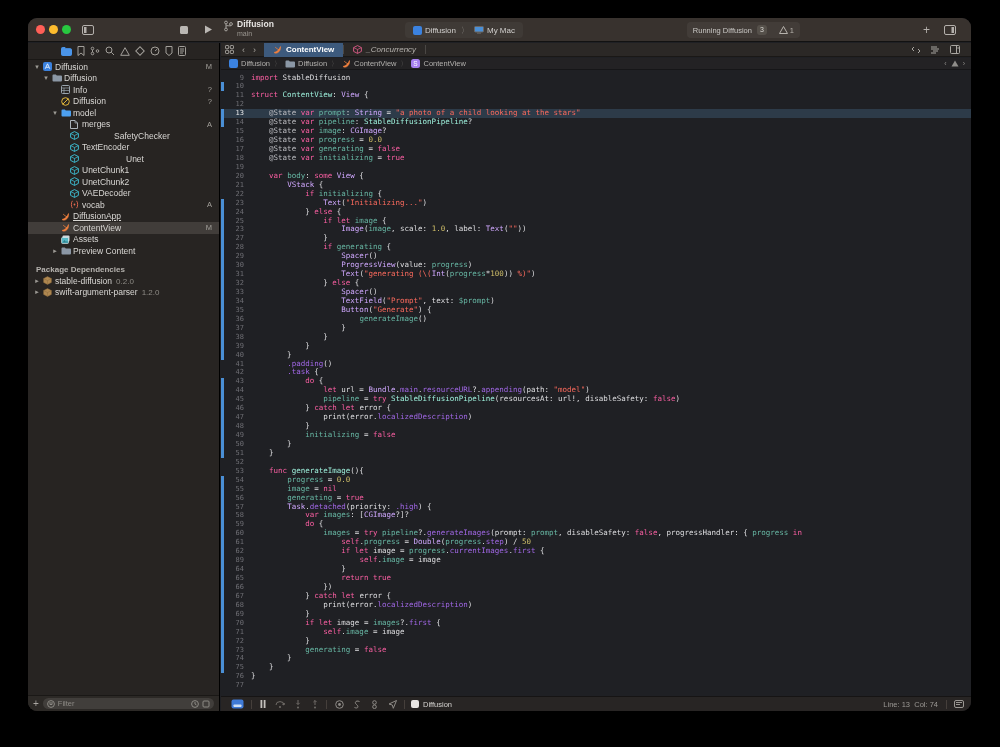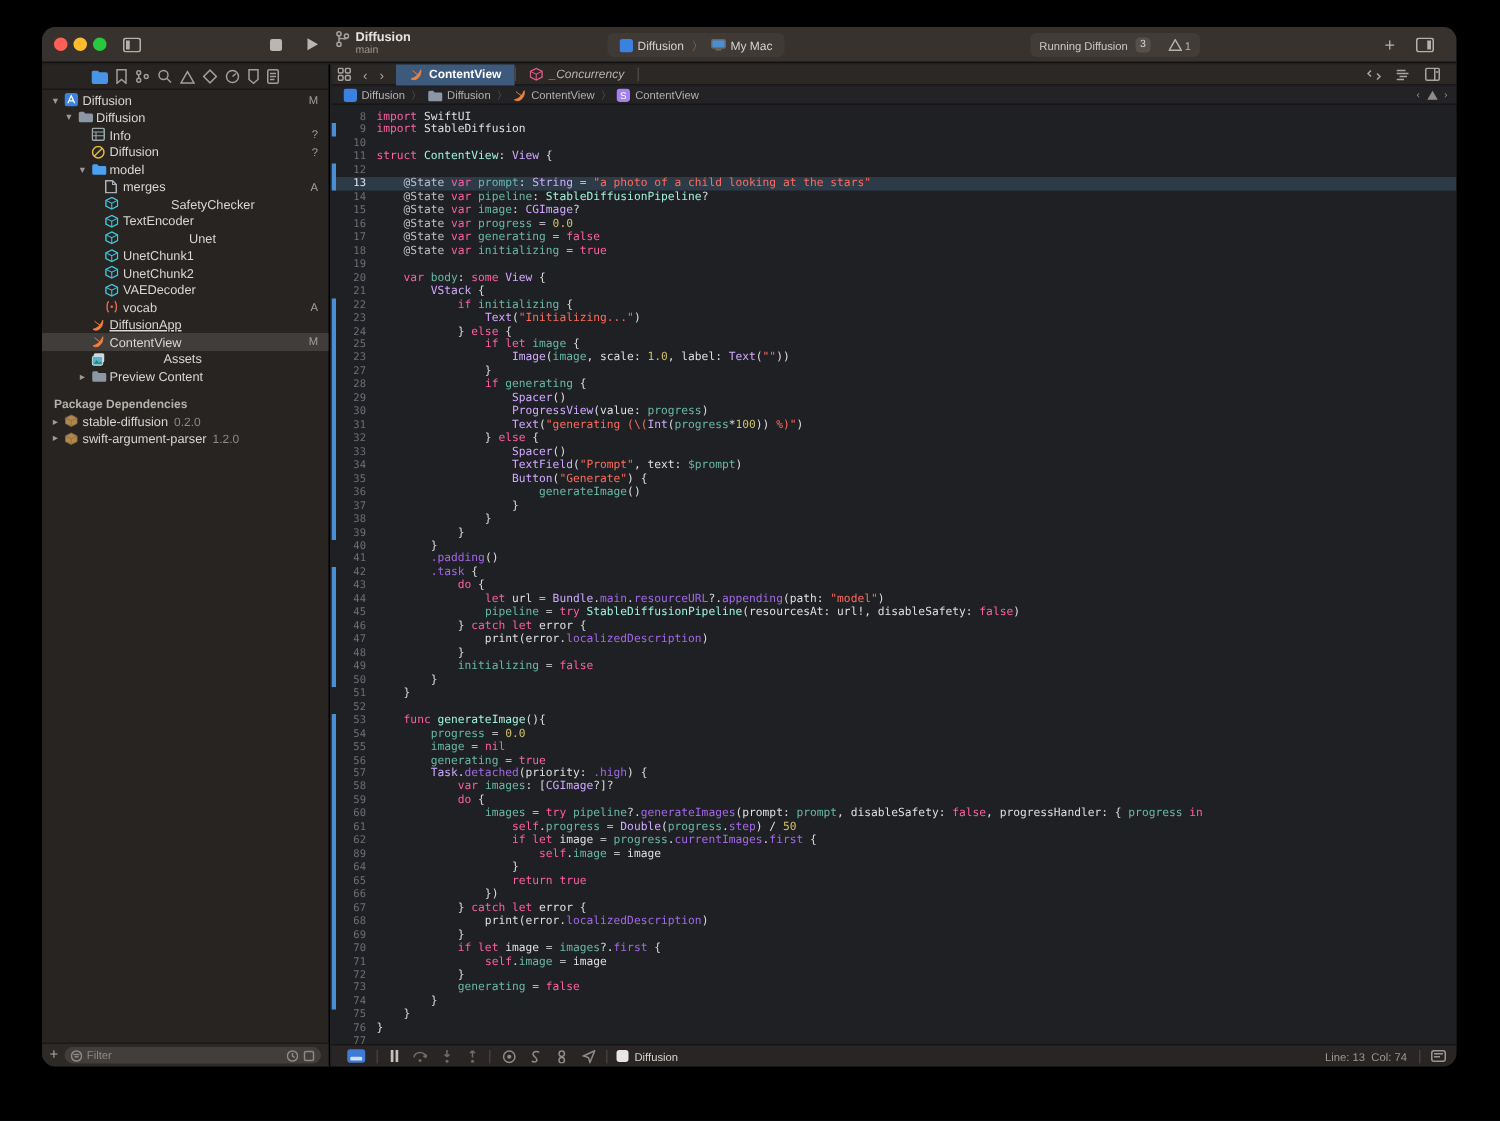--- a/index.html
+++ b/index.html
@@ -358,21 +358,21 @@
           <span class="tbadge">M</span>
         </div>
         <div class="trow">
           <span class="ticon" style="left: 33px;">
             <svg width="9" height="9" viewBox="0 0 9 9">
               <rect x="1.5" y="0.5" width="7" height="6" rx="1" fill="#cfd6da"></rect>
               <rect x="0.5" y="2.5" width="7" height="6" rx="1" fill="#56b7c4" stroke="#e8ecee" stroke-width="0.6"></rect>
               <path d="M1.5,7.5 L3.5,5 L5,7 L6,6 L7,7.5" fill="#2e7e8c"></path>
             </svg>
           </span>
-          <span class="tlabel" style="left: 45px; margin-left: 36px;">Assets</span>
+          <span class="tlabel" style="left: 45px;">Assets</span>
         </div>
         <div class="trow">
           <span class="chev" style="left: 23px;">▸</span>
           <span class="ticon" style="left: 33px;">
             <svg width="10" height="8" viewBox="0 0 10 8">
               <path d="M0.5,1.5 a1,1 0 0 1 1,-1 h2.3 l1,1.1 h4.2 a1,1 0 0 1 1,1 v3.9 a1,1 0 0 1 -1,1 h-7.5 a1,1 0 0 1 -1,-1 Z" fill="#8b97a5"></path>
             </svg>
           </span>
           <span class="tlabel" style="left: 45px;">Preview Content</span>
         </div>
@@ -512,21 +512,20 @@
         <span class="jr">‹</span>
         <span class="jr">
             <svg width="8" height="7" viewBox="0 0 8 7">
               <path d="M4,0.5 L7.5,6.5 L0.5,6.5 Z" fill="#8f8d8a"></path>
             </svg>
           </span>
         <span class="jr">›</span>
       </div>
     </div>
     <div id="code">
-        <div class="cline"><span class="gut">8</span><span class="k">import </span><span class="g">SwiftUI</span></div>
         <div class="cline"><span class="gut">9</span><span class="k">import </span><span class="g">StableDiffusion</span></div>
         <div class="cline"><span class="gut">10</span></div>
         <div class="cline"><span class="gut">11</span><span class="k">struct </span><span class="mt">ContentView</span><span class="g">: </span><span class="lt">View</span><span class="g"> {</span></div>
         <div class="cline"><span class="gut">12</span></div>
         <div class="cline current"><span class="gut">13</span><span class="g">    </span><span class="at">@State </span><span class="k">var </span><span class="tv">prompt</span><span class="g">: </span><span class="lt">String</span><span class="g"> = </span><span class="s">"a photo of a child looking at the stars"</span></div>
         <div class="cline"><span class="gut">14</span><span class="g">    </span><span class="at">@State </span><span class="k">var </span><span class="tv">pipeline</span><span class="g">: </span><span class="mt">StableDiffusionPipeline</span><span class="g">?</span></div>
         <div class="cline"><span class="gut">15</span><span class="g">    </span><span class="at">@State </span><span class="k">var </span><span class="tv">image</span><span class="g">: </span><span class="lt">CGImage</span><span class="g">?</span></div>
         <div class="cline"><span class="gut">16</span><span class="g">    </span><span class="at">@State </span><span class="k">var </span><span class="tv">progress</span><span class="g"> = </span><span class="num">0.0</span></div>
         <div class="cline"><span class="gut">17</span><span class="g">    </span><span class="at">@State </span><span class="k">var </span><span class="tv">generating</span><span class="g"> = </span><span class="k">false</span></div>
         <div class="cline"><span class="gut">18</span><span class="g">    </span><span class="at">@State </span><span class="k">var </span><span class="tv">initializing</span><span class="g"> = </span><span class="k">true</span></div>

